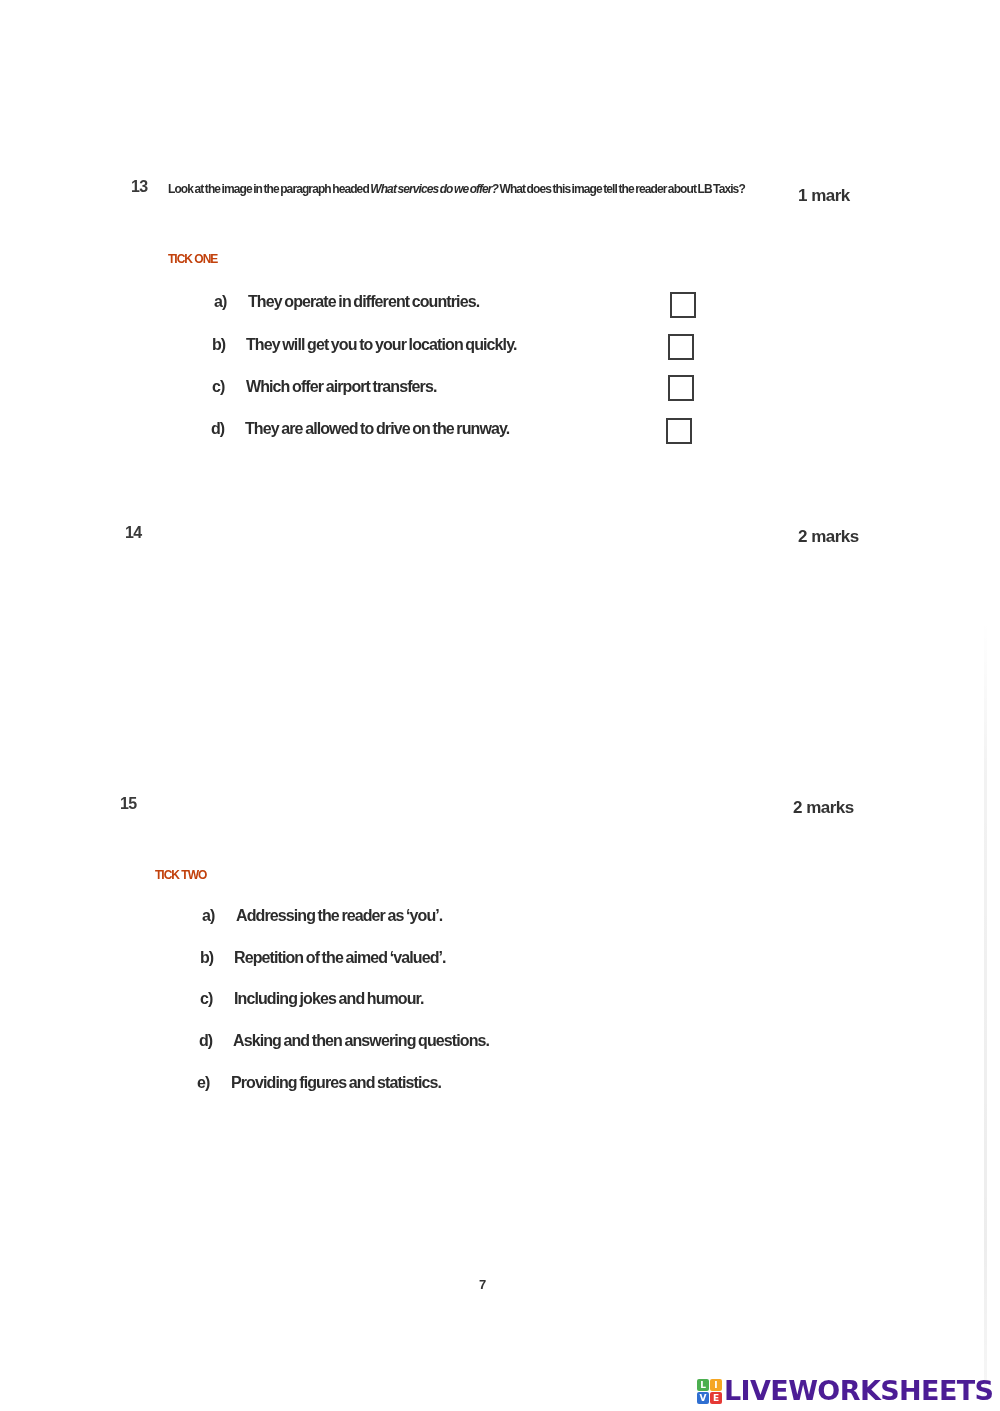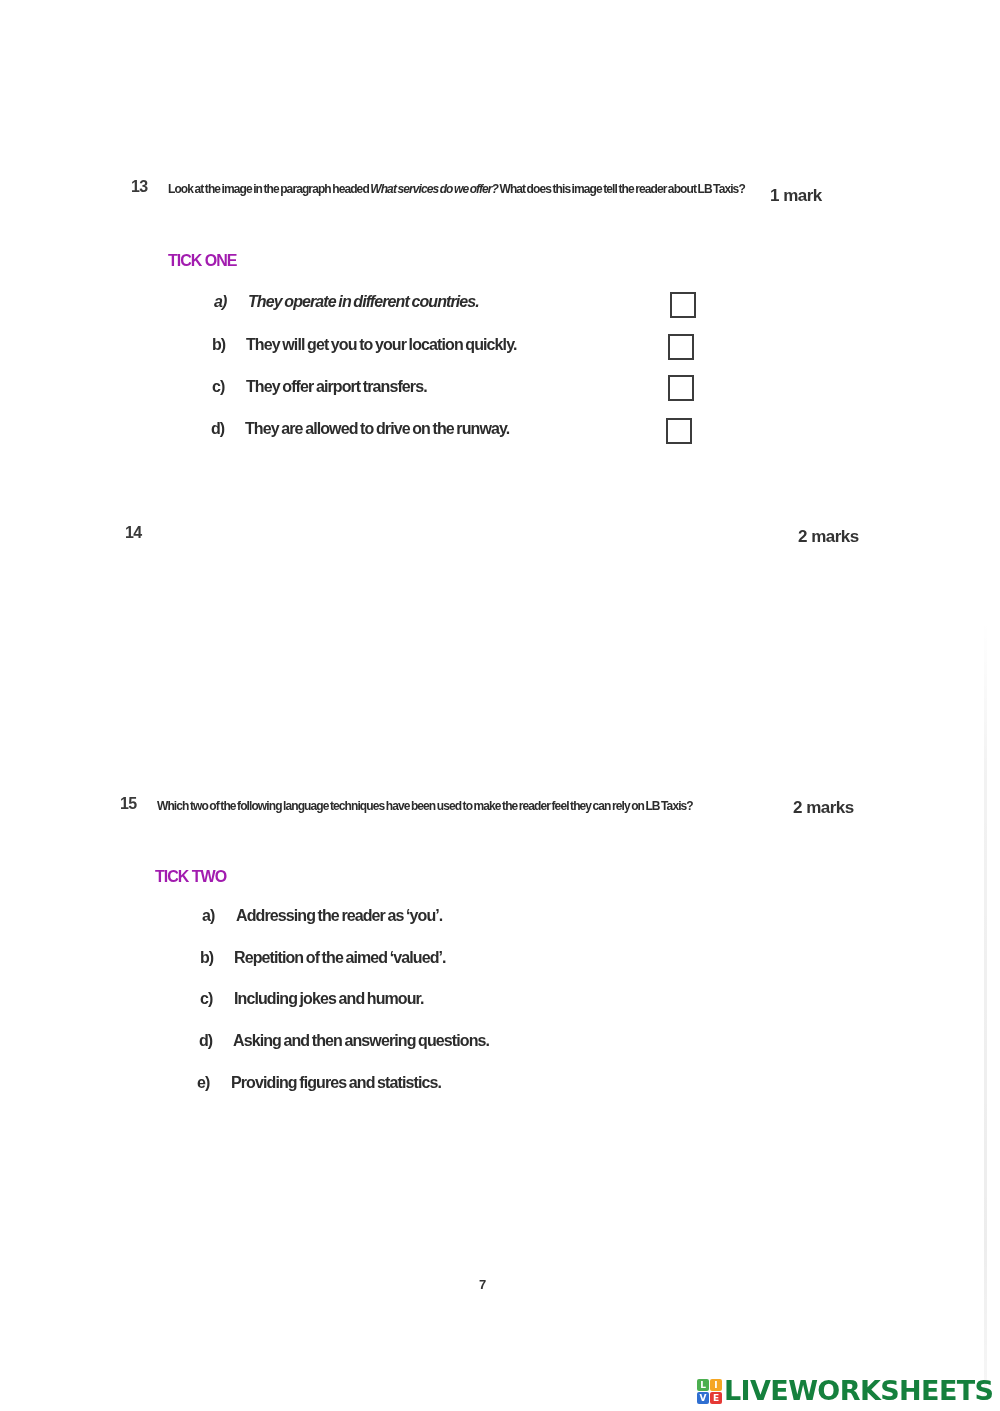--- a/index.html
+++ b/index.html
@@ -52,23 +52,23 @@
     .marks {
       position: absolute;
       font-weight: bold;
       font-size: 17px;
       letter-spacing: -0.5px;
       color: #333;
     }
     .tick-label {
       position: absolute;
       font-weight: bold;
-      font-size: 16px;
+      font-size: 12px;
       letter-spacing: -1px;
-      color: #a21caf;
+      color: #c2410c;
     }
     .tick-label .strong {
       font-weight: 900;
     }
     .option {
       position: absolute;
       font-weight: bold;
       font-size: 16px;
       letter-spacing: -0.9px;
       word-spacing: -1px;
@@ -118,54 +118,53 @@
       font-weight: bold;
       color: #fff;
       border-radius: 2px;
       font-family: "DejaVu Sans", sans-serif;
     }
     .logo-text {
       font-family: "DejaVu Sans", sans-serif;
       font-weight: bold;
       font-size: 27px;
       letter-spacing: -0.6px;
-      color: #15803d;
+      color: #4c1d95;
       line-height: 32px;
     }
   </style>
 </head>
 <body>
 
 <div class="page">
 
   <div class="scan-shadow"></div>
 
   <div class="q-num" style="left:131px; top:178px;">13</div>
   <div class="q-text" style="left:168px; top:180px; width:600px;"><span>Look at the image in the paragraph headed </span><em>What services do we offer?</em><span> What does this image tell the reader about LB Taxis?</span></div>
-  <div class="marks" style="left:770px; top:186px;text-align:center;">1 mark</div>
+  <div class="marks" style="left:798px; top:186px;text-align:center;">1 mark</div>
 
   <div class="tick-label" style="left:168px; top:252px;"><span>TICK </span><span class="strong">ONE</span></div>
 
-  <div class="option" style="left:214px; top:293px;font-style:italic;"><span class="opt-letter">a)</span><span>They operate in different countries.</span></div>
+  <div class="option" style="left:214px; top:293px;"><span class="opt-letter">a)</span><span>They operate in different countries.</span></div>
   <div class="checkbox" style="left:670px; top:292px;"></div>
 
   <div class="option" style="left:212px; top:336px;"><span class="opt-letter">b)</span><span>They will get you to your location quickly.</span></div>
   <div class="checkbox" style="left:668px; top:334px;"></div>
 
-  <div class="option" style="left:212px; top:378px;"><span class="opt-letter">c)</span><span>They offer airport transfers.</span></div>
+  <div class="option" style="left:212px; top:378px;"><span class="opt-letter">c)</span><span>Which offer airport transfers.</span></div>
   <div class="checkbox" style="left:668px; top:375px;"></div>
 
   <div class="option" style="left:211px; top:420px;"><span class="opt-letter">d)</span><span>They are allowed to drive on the runway.</span></div>
   <div class="checkbox" style="left:666px; top:418px;"></div>
 
   <div class="q-num" style="left:125px; top:524px;">14</div>
   <div class="marks" style="left:798px; top:527px;">2 marks</div>
 
   <div class="q-num" style="left:120px; top:795px;">15</div>
-  <div class="q-text" style="left:157px; top:797px; width:610px;"><span>Which </span><span style="font-weight:900;">two</span><span> of the following language techniques have been used to make the reader feel they can rely on LB Taxis?</span></div>
   <div class="marks" style="left:793px; top:798px;">2 marks</div>
 
   <div class="tick-label" style="left:155px; top:868px;"><span>TICK </span><span class="strong">TWO</span></div>
 
   <div class="option" style="left:202px; top:907px;"><span class="opt-letter">a)</span><span>Addressing the reader as ‘you’.</span></div>
   <div class="option" style="left:200px; top:949px;"><span class="opt-letter">b)</span><span>Repetition of the aimed ‘valued’.</span></div>
   <div class="option" style="left:200px; top:990px;"><span class="opt-letter">c)</span><span>Including jokes and humour.</span></div>
   <div class="option" style="left:199px; top:1032px;"><span class="opt-letter">d)</span><span>Asking and then answering questions.</span></div>
   <div class="option" style="left:197px; top:1074px;"><span class="opt-letter">e)</span><span>Providing figures and statistics.</span></div>
 

